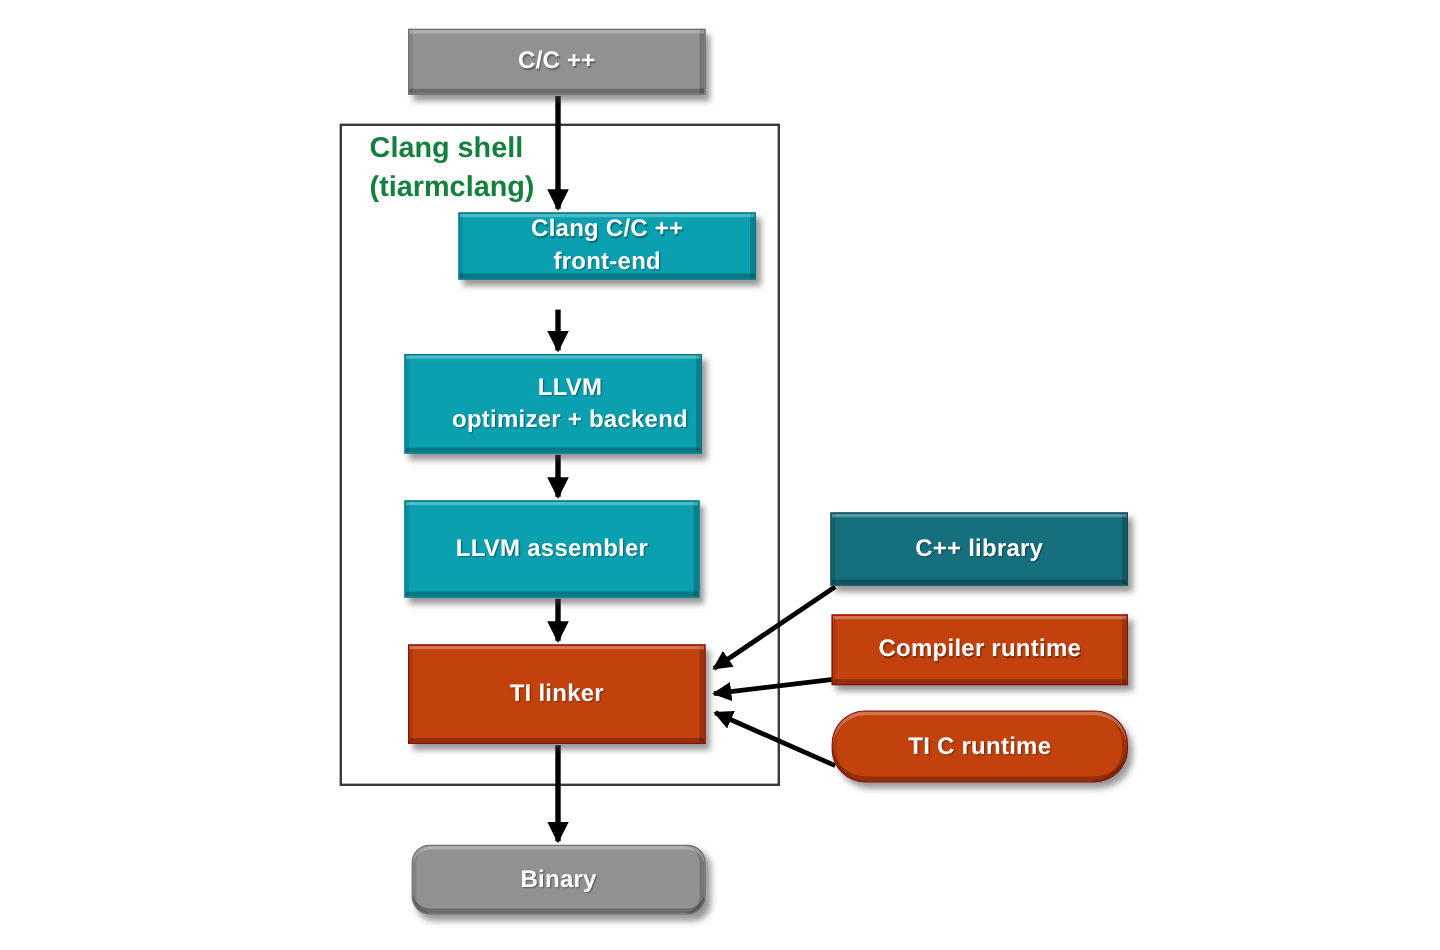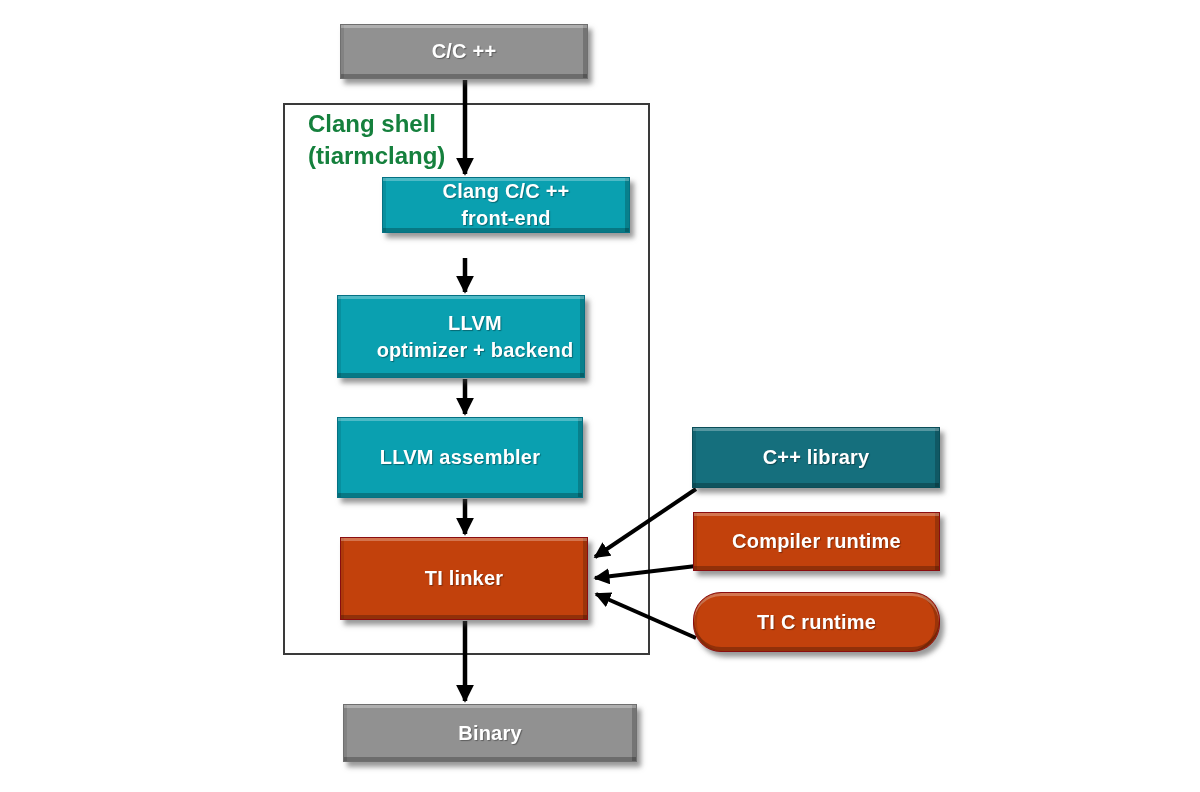--- a/index.html
+++ b/index.html
@@ -44,21 +44,21 @@
 
   
   #node-source           { left: 340px; top: 24px;  width: 248px; height: 55px; }
   #node-frontend         { left: 342px; top: 177px; width: 248px; height: 56px; margin-left: 40px; }
   #node-optimizer        { left: 337px; top: 295px; width: 248px; height: 83px; padding-left: 28px; }
   #node-assembler        { left: 337px; top: 417px; width: 246px; height: 81px; }
   #node-linker           { left: 340px; top: 537px; width: 248px; height: 83px; }
   #node-cpp-library      { left: 692px; top: 427px; width: 248px; height: 61px; }
   #node-compiler-runtime { left: 693px; top: 512px; width: 247px; height: 59px; }
   #node-ti-c-runtime     { left: 693px; top: 592px; width: 247px; height: 60px; border-radius: 28px; }
-  #node-binary           { left: 343px; top: 704px; width: 294px; height: 58px; }
+  #node-binary           { left: 343px; top: 704px; width: 245px; height: 58px; border-radius: 15px; }
 
   
   #flow-container {
     position: absolute;
     left: 283px; top: 103px;
     width: 367px; height: 552px;
     border: 2px solid #3a3a3a;
     box-sizing: border-box;
     background: transparent;
   }

